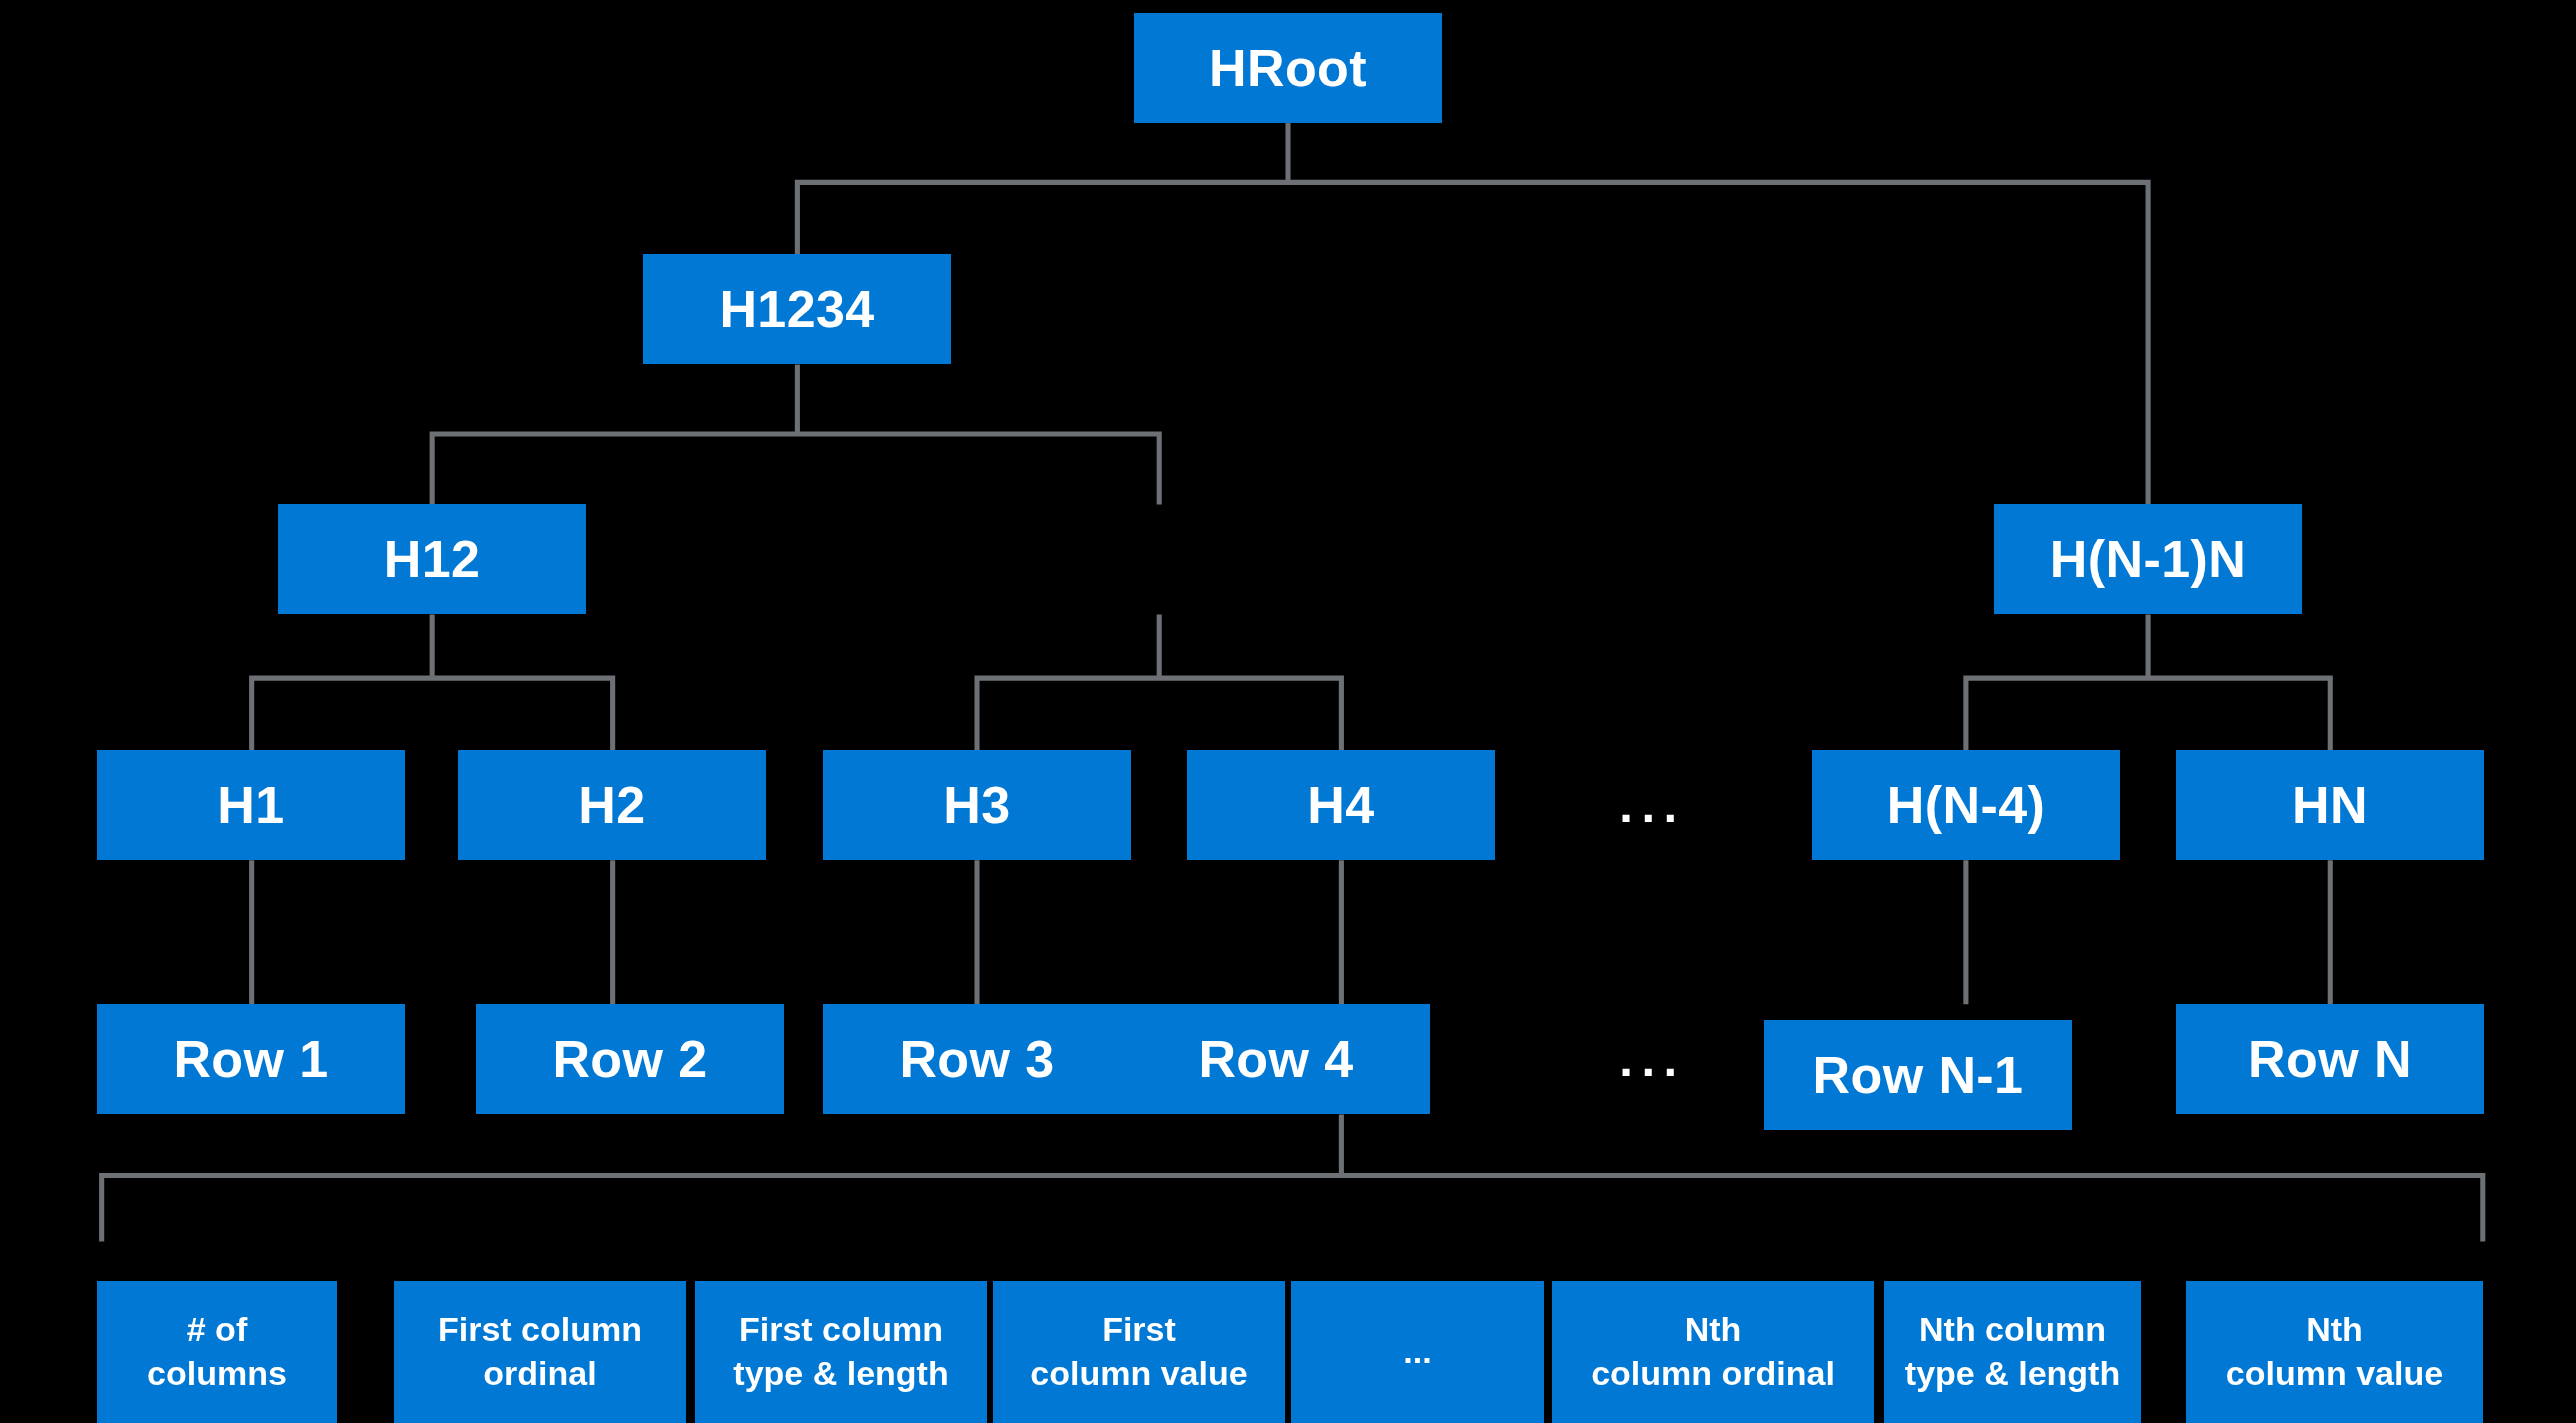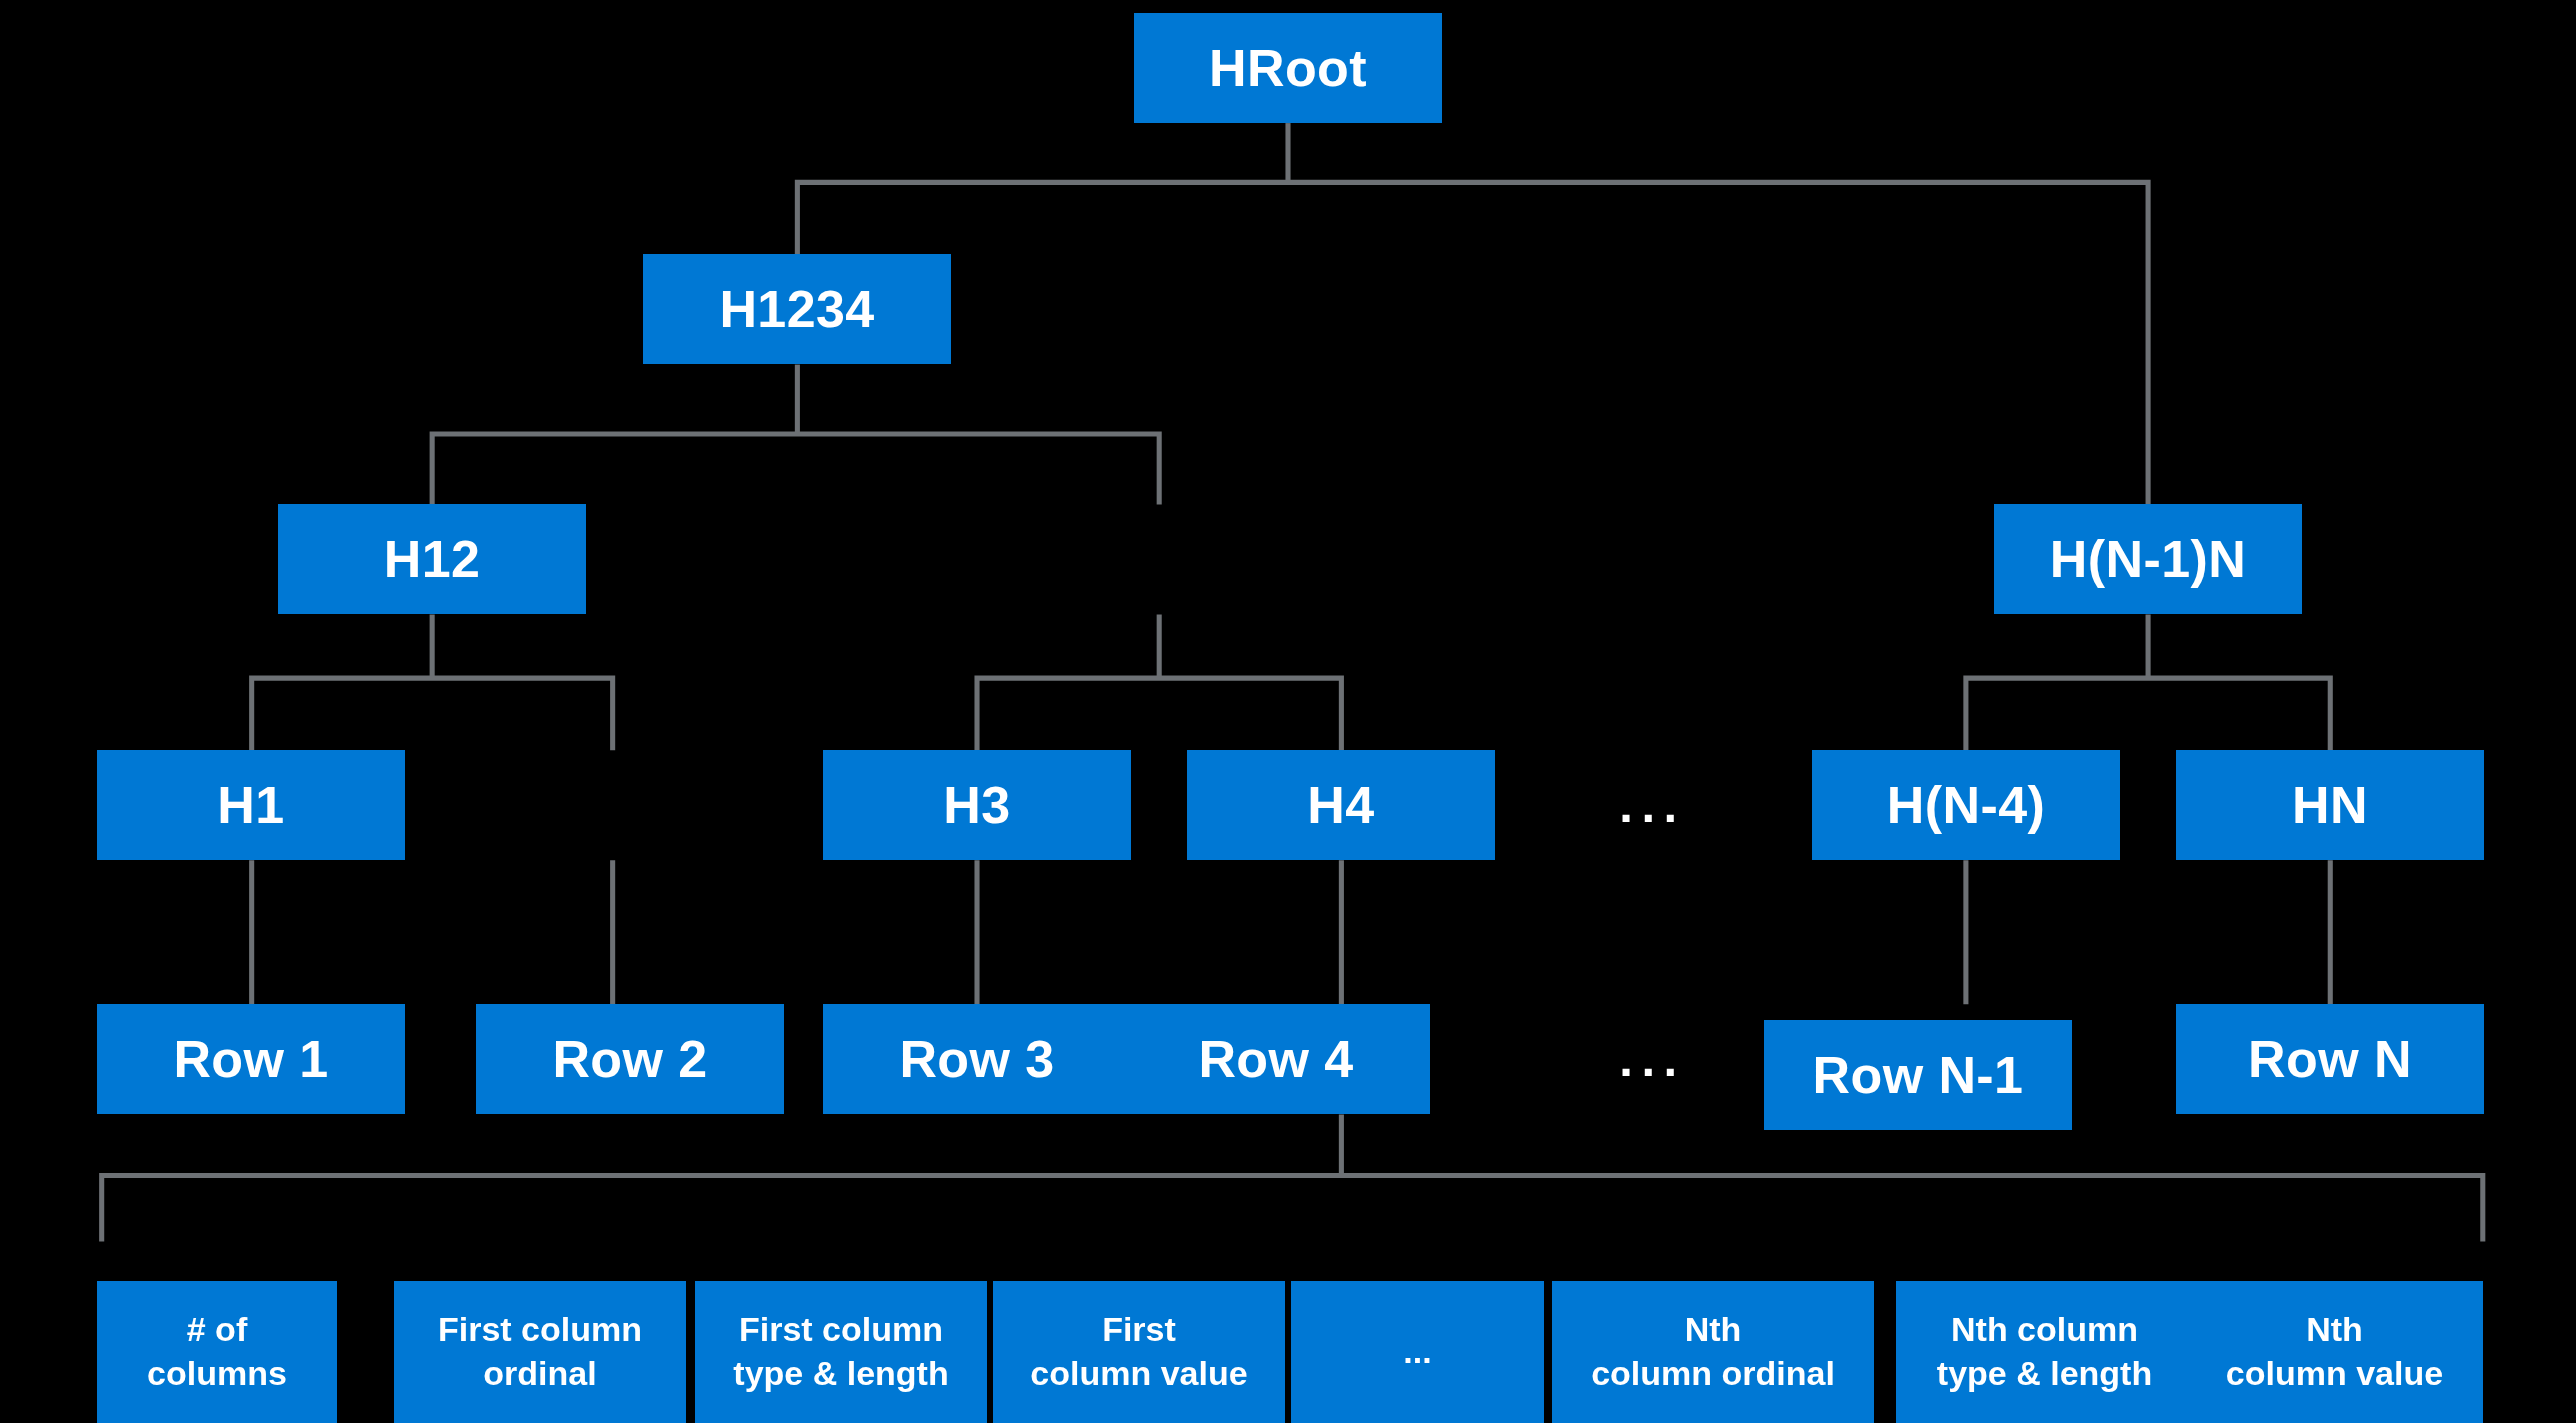--- a/index.html
+++ b/index.html
@@ -83,20 +83,21 @@
   </svg>
 
   <div class="node w" style="left:1134px; top:12.7px;">HRoot</div>
 
   <div class="node w" style="left:643px; top:254px;">H1234</div>
 
   <div class="node w" style="left:278px; top:504px;">H12</div>
   <div class="node w" style="left:1994px; top:504px;">H(N-1)N</div>
 
   <div class="node w" style="left:97px; top:750px;">H1</div>
+  <div class="node w" style="left:458px; top:750px;">H2</div>
   <div class="node w" style="left:823px; top:750px;">H3</div>
   <div class="node w" style="left:1187px; top:750px;">H4</div>
   <div class="ellipsis" style="left:1568px; top:750px;">...</div>
   <div class="node w" style="left:1812px; top:750px;">H(N-4)</div>
   <div class="node w" style="left:2176px; top:750px;">HN</div>
 
   <div class="node w" style="left:97px; top:1004px;">Row 1</div>
   <div class="node w" style="left:458px; top:1004px;margin-left:18px;">Row 2</div>
   <div class="node w" style="left:823px; top:1004px;">Row 3</div>
   <div class="node w" style="left:1122px; top:1004px;">Row 4</div>
@@ -108,19 +109,19 @@
 columns</div>
   <div class="cell" style="left:394px; width:292px;">First column
 ordinal</div>
   <div class="cell" style="left:695px; width:292px;">First column
 type &amp; length</div>
   <div class="cell" style="left:993px; width:292px;">First
 column value</div>
   <div class="cell" style="left:1291px; width:253px;">...</div>
   <div class="cell" style="left:1552px; width:322px;">Nth
 column ordinal</div>
-  <div class="cell" style="left:1884px; width:297px;margin-left:12px;">Nth column
+  <div class="cell" style="left:1884px; width:257px;">Nth column
 type &amp; length</div>
   <div class="cell" style="left:2186px; width:297px;">Nth
 column value</div>
 
 </div>
 
 
 </body></html>

